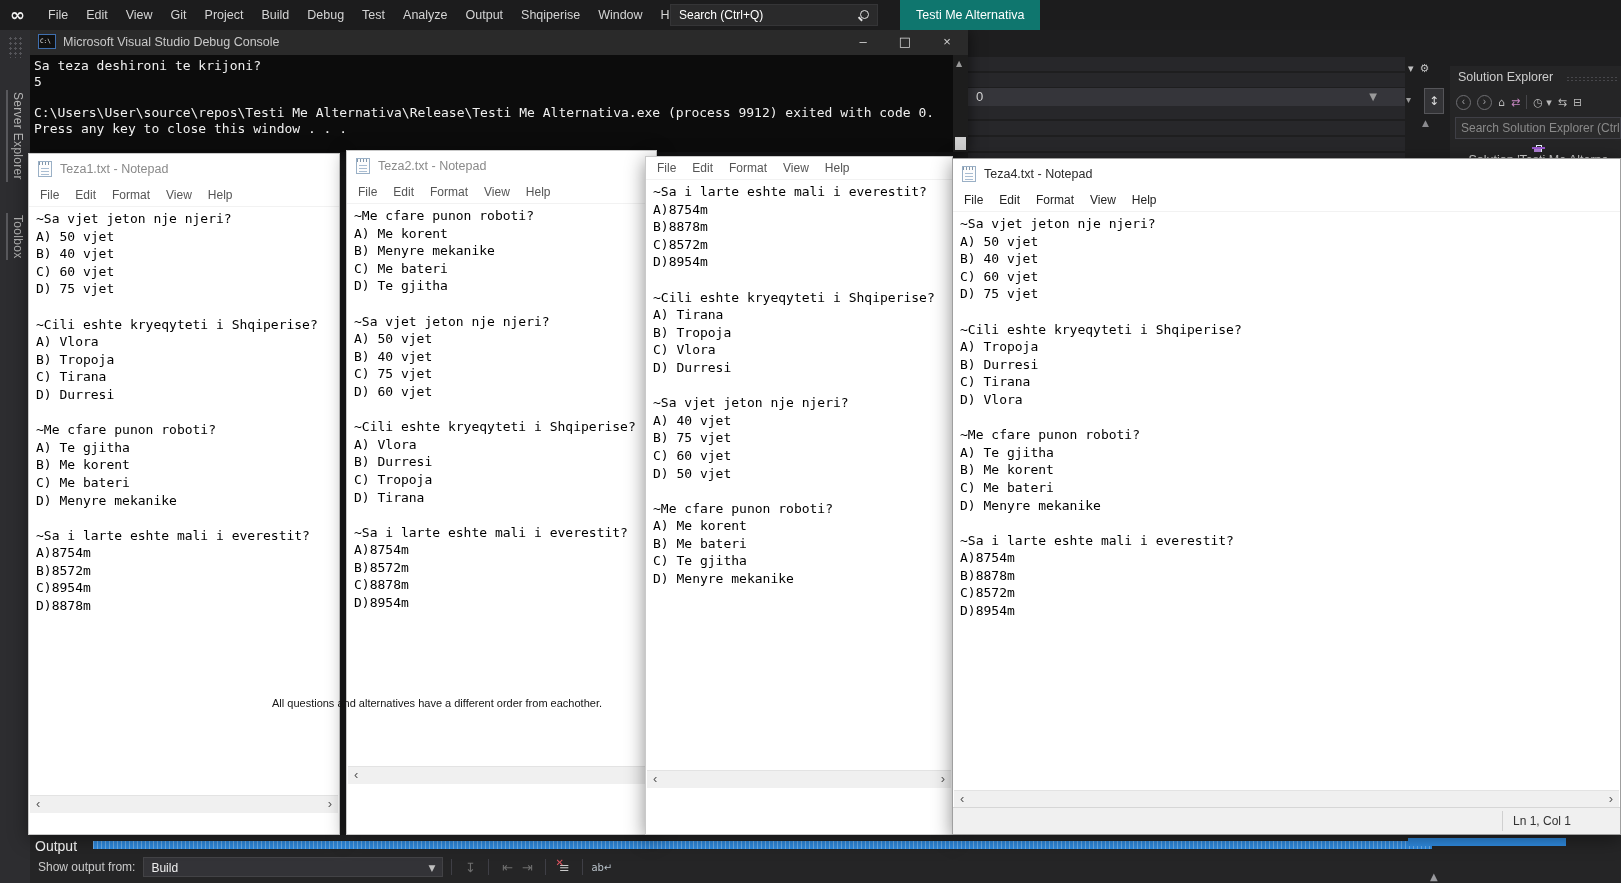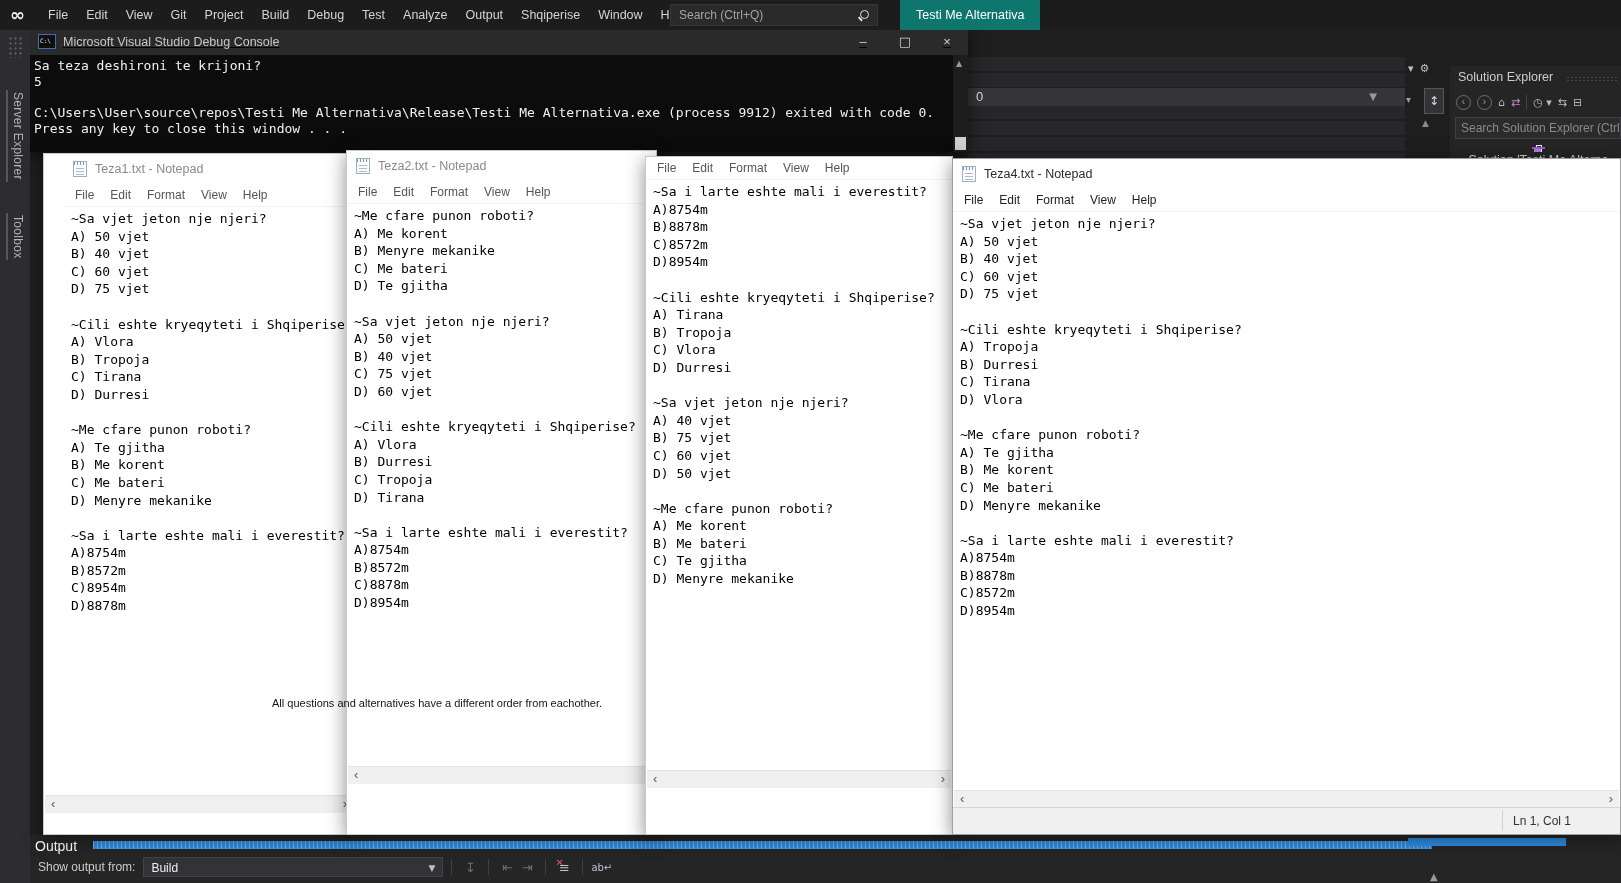--- a/index.html
+++ b/index.html
@@ -9,21 +9,21 @@
 
   
   .vs-titlebar{position:absolute;left:0;top:0;width:100%;height:30px;background:#1c1c1d;
                display:flex;align-items:center;z-index:6;}
   .vs-logo{color:#f0f0f0;font-size:18px;font-weight:bold;margin:0 14px 0 10px;line-height:30px;}
   .vs-menus{display:flex;align-items:center;height:100%;}
   .vs-menu-item{color:#d4d4d4;font-size:12.5px;padding:0 9px;line-height:30px;cursor:default;}
   .vs-search{position:absolute;left:670px;top:4px;width:208px;height:22px;background:#2a2a2b;
              border:1px solid #353537;display:flex;align-items:center;justify-content:space-between;
              padding:0 8px;box-sizing:border-box;}
-  .vs-search-text{color:#a3a3a3;font-size:12px;}
+  .vs-search-text{color:#ffffff;font-size:12px;}
   .mag{position:relative;width:12px;height:12px;display:inline-block;}
   .mag::before{content:"";position:absolute;left:3px;top:1px;width:7px;height:7px;border:1.5px solid #e3e3e3;border-radius:50%;}
   .mag::after{content:"";position:absolute;left:1px;top:9px;width:5px;height:1.5px;background:#e3e3e3;transform:rotate(45deg);}
   .vs-apptitle{position:absolute;left:900px;top:0;height:30px;line-height:30px;background:#0f766e;
                color:#ffffff;font-size:12.5px;padding:0 16px;}
 
   
   .left-rail{position:absolute;left:0;top:30px;bottom:0;width:30px;background:#2d2d30;z-index:6;}
   .rail-grip{position:absolute;left:8px;top:6px;width:16px;height:22px;
              background:radial-gradient(#55555a 1px, transparent 1.2px);background-size:5px 5px;}
@@ -45,21 +45,21 @@
   .mini-cluster .row1{position:absolute;top:2px;left:2px;font-size:11px;letter-spacing:6px;}
   .mini-cluster .split{position:absolute;top:28px;left:18px;width:18px;height:24px;background:#333336;
                        border:1px solid #555559;color:#e0e0e0;font-size:12px;text-align:center;line-height:24px;}
   .mini-cluster .cmb{position:absolute;top:34px;left:0px;color:#9a9a9a;font-size:10px;}
   .mini-cluster .up{position:absolute;top:58px;left:16px;color:#8a8a8e;font-size:9px;}
 
   
   .console{position:absolute;left:28px;top:28px;width:940px;height:124px;background:#0c0c0c;
            z-index:5;box-shadow:0 3px 14px rgba(0,0,0,.6);}
   .con-title{position:absolute;left:0;top:0;right:0;height:27px;background:#2a2a2a;
-             display:flex;align-items:center;text-decoration:underline;}
+             display:flex;align-items:center;}
   .con-icon{width:15px;height:13px;background:#101010;border:1px solid #3f6fae;color:#e8e8e8;
             font:6px/12px "DejaVu Sans Mono",monospace;text-align:left;padding-left:1px;margin:0 7px 0 10px;}
   .con-title-text{color:#c8c8c8;font-size:12.5px;flex:1;}
   .con-btns{display:flex;align-items:center;height:100%;}
   .con-btn{width:42px;text-align:center;color:#d0d0d0;font-size:13px;line-height:27px;cursor:default;}
   .con-text{position:absolute;left:0;top:27px;right:16px;bottom:0;margin:0;padding:3px 0 0 6px;
             font:13px/15.8px "DejaVu Sans Mono",monospace;color:#f0f0f0;white-space:pre;overflow:hidden;}
   .con-scroll{position:absolute;top:27px;right:0;bottom:0;width:15px;background:#1d1d1d;}
   .con-up{position:absolute;top:4px;left:3px;font-size:8px;color:#9a9a9a;}
   .con-thumb{position:absolute;left:2px;bottom:2px;width:11px;height:13px;background:#cfcfcf;}
@@ -81,21 +81,21 @@
   .se-item{position:absolute;left:6px;top:77px;right:0;height:20px;display:flex;align-items:center;gap:4px;
            color:#d0d0d0;font-size:12.5px;white-space:nowrap;overflow:hidden;flex-direction:column;}
   .lock-badge{display:inline-block;width:9px;height:10px;background:#3aa0e8;border-radius:2px;position:relative;}
   .lock-badge::after{content:"";position:absolute;left:2px;top:2px;width:4px;height:5px;border:1px solid #eaf5ff;}
   .sol-ico{display:inline-block;width:11px;height:11px;background:#68217a;border:1px solid #9b59d0;position:relative;}
   .sol-ico::after{content:"";position:absolute;left:1px;top:1px;width:7px;height:3px;background:#b180d7;}
 
   
   .notepad{position:absolute;background:#ffffff;border:1px solid #c9c9c9;box-sizing:border-box;
            box-shadow:0 4px 18px rgba(0,0,0,.45);}
-  .np1{left:43px;top:153px;width:312px;height:682px;z-index:10;padding-left:20px;}
+  .np1{left:28px;top:153px;width:312px;height:682px;z-index:10;}
   .np2{left:346px;top:150px;width:311px;height:685px;z-index:11;}
   .np3{left:645px;top:156px;width:308px;height:679px;z-index:12;}
   .np4{left:952px;top:158px;width:669px;height:677px;z-index:13;border-color:#9f9f9f;}
   .np-title{height:30px;display:flex;align-items:center;gap:8px;padding-left:9px;}
   .np-title-text{font-size:12.5px;color:#8a8a8a;}
   .np4 .np-title-text{color:#2b2b2b;}
   .np-icon{width:14px;height:16px;position:relative;background:#fdfdfd;border:1px solid #9ab0c6;box-sizing:border-box;}
   .np-icon::before{content:"";position:absolute;left:0;right:0;top:0;height:3px;
                    background:repeating-linear-gradient(90deg,#8296aa 0 1px,transparent 1px 3px);}
   .np-icon::after{content:"";position:absolute;left:2px;right:2px;top:6px;height:7px;

